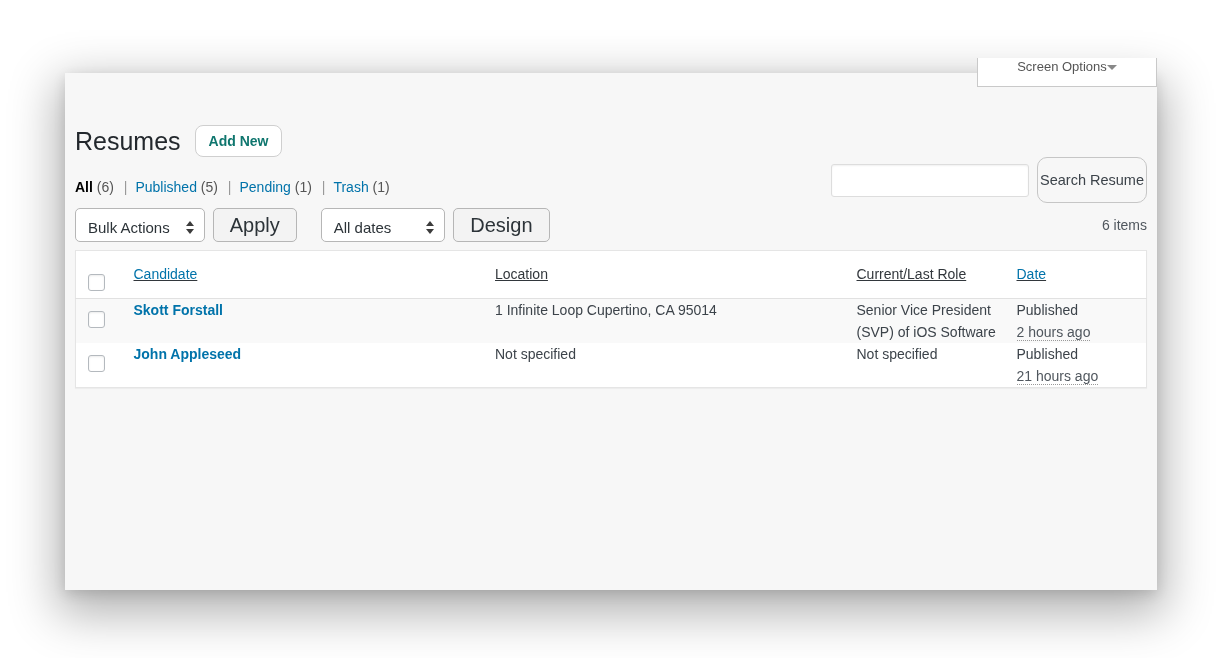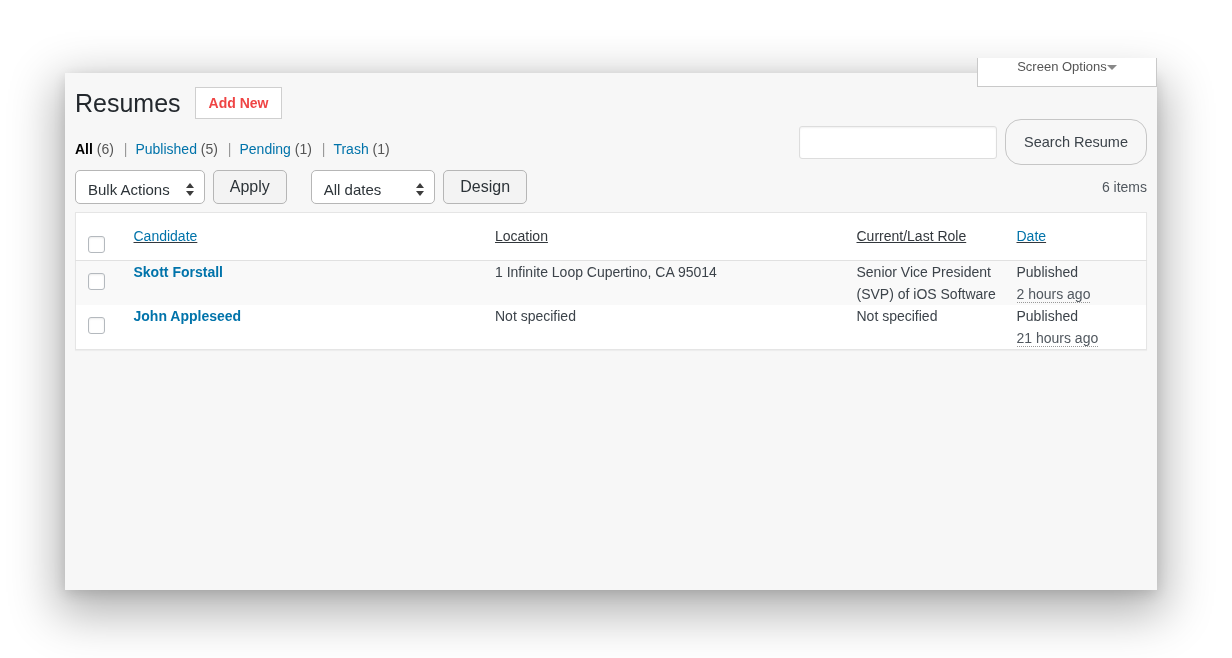--- a/index.html
+++ b/index.html
@@ -17,57 +17,57 @@
   
   .so-clip { position:absolute; top:-15px; right:0; width:180px; height:30px; overflow:hidden; }
   .so-tab {
     margin-top:-13px; height:42px; background:#fff;
     border:1px solid #c9c9c9; display:flex; align-items:center; justify-content:center;
     color:#555; font-size:13px;
   }
   .so-caret { width:0; height:0; border-left:5px solid transparent; border-right:5px solid transparent; border-top:5px solid #888; margin-top:2px; }
 
   
-  .title-row { display:flex; align-items:center; padding-top:14px; }
+  .title-row { display:flex; align-items:center; padding-top:14px;margin-top:38px; }
   h1.page-title { font-size:25px; font-weight:500; color:#23282d; letter-spacing:0; }
   .add-new {
-    margin-left:14px; background:#fff; border:1px solid #cfcfcf; border-radius:0;
-    color:#ef4444; font-weight:700; font-size:14px; padding:7px 13px; cursor:pointer;
+    margin-left:14px; background:#fff; border:1px solid #cfcfcf; border-radius:8px;
+    color:#0f766e; font-weight:700; font-size:14px; padding:7px 13px; cursor:pointer;
     font-family:inherit;
   }
 
   
   .subsubsub { list-style:none; margin-top:22px; font-size:14px; color:#555; }
   .subsubsub li { display:inline; }
   .subsubsub li + li::before { content:"|"; color:#999; margin:0 8px 0 6px; }
   .subsubsub a { text-decoration:none; color:#0073aa; }
   .subsubsub li.current a { color:#000; font-weight:700; }
   .subsubsub .count { color:#555; font-weight:400; }
 
   
   .search-box { position:absolute; top:46px; right:10px; display:flex; align-items:center; gap:8px; }
   .search-input { width:198px; height:33px; border:1px solid #ddd; border-radius:3px; background:#fff; padding:0 8px; font-size:14px; font-family:inherit; box-shadow:inset 0 1px 2px rgba(0,0,0,0.06); }
   .btn-secondary {
-    height:46px; background:#f7f7f7; border:1px solid #c6c6c6; border-radius:16px;
-    color:#3c434a; font-size:14.5px; padding:0 18px; cursor:pointer; font-family:inherit;
+    height:46px; background:#f7f7f7; border:1px solid #c6c6c6; border-radius:10px;
+    color:#3c434a; font-size:14.5px; padding:0 2px; cursor:pointer; font-family:inherit;
   }
 
   
   .tablenav { display:flex; align-items:center; margin-top:13px; height:34px; }
   .select-ctl {
     display:inline-flex; align-items:center; height:34px; background:#fff;
     border:1px solid #b6b6b6; border-radius:5px; padding:4px 10px 0 12px;
     font-size:15px; color:#2c3338; cursor:pointer;
   }
   .updown { display:inline-flex; flex-direction:column; gap:3px; margin-left:16px; }
   .updown .up { width:0; height:0; border-left:4px solid transparent; border-right:4px solid transparent; border-bottom:5px solid #3c3c3c; }
   .updown .dn { width:0; height:0; border-left:4px solid transparent; border-right:4px solid transparent; border-top:5px solid #3c3c3c; }
   .btn-nav {
     height:34px; background:#f3f3f3; border:1px solid #b6b6b6; border-radius:5px;
-    color:#2c3338; font-size:16px; padding:0 16px; margin-left:8px; cursor:pointer; font-family:inherit;
+    color:#2c3338; font-size:20px; padding:0 16px; margin-left:8px; cursor:pointer; font-family:inherit;
   }
   .dates-ctl { margin-left:24px;gap:19px; }
   .items-count { margin-left:auto; color:#50575e; font-size:14px; }
 
   
   table.list-table {
     width:100%; margin-top:8px; border-collapse:collapse; background:#fff;
     border:1px solid #e5e5e5; table-layout:fixed; box-shadow:0 1px 1px rgba(0,0,0,0.04);
   }
   col.c-cb { width:48px; } col.c-role { width:160px; } col.c-date { width:140px; }

